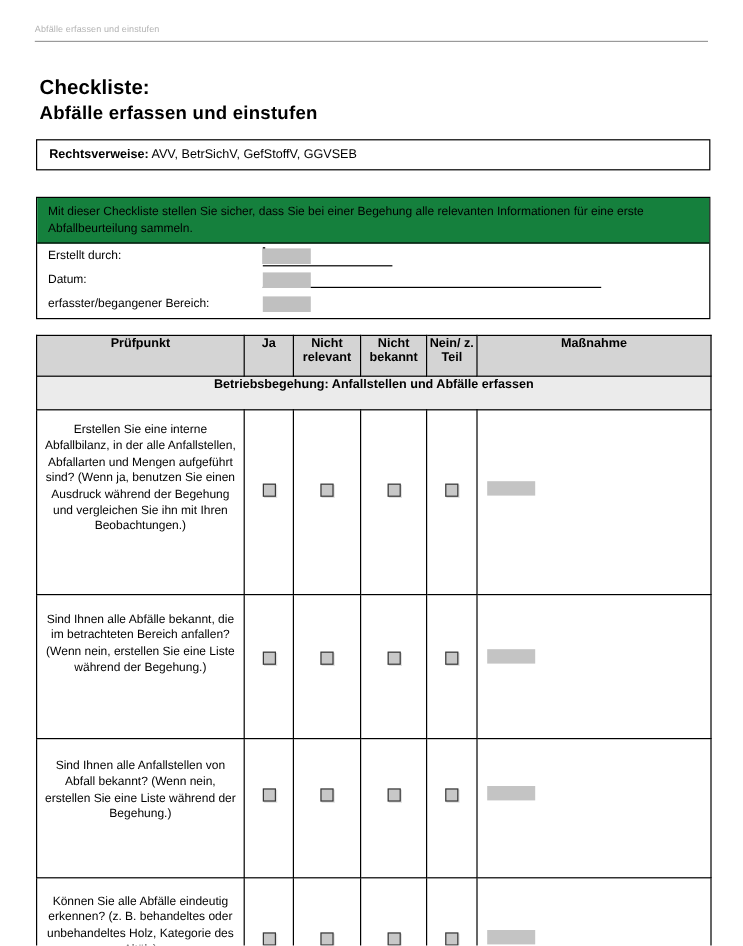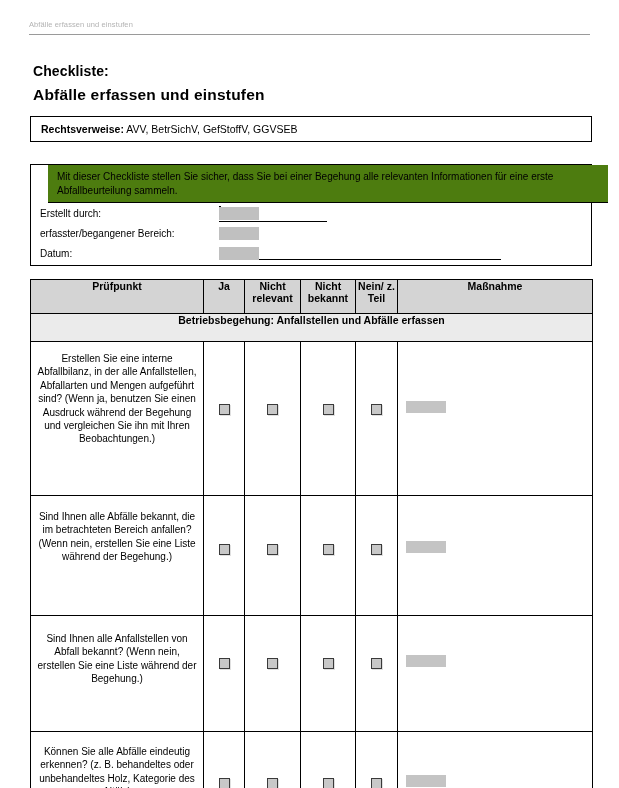--- a/index.html
+++ b/index.html
@@ -41,21 +41,21 @@
     width: 561px;
     height: 1px;
     background: #9a9a9a;
   }
 
   
   .title-small {
     position: absolute;
     left: 33px;
     top: 63px;
-    font-size: 14px;
+    font-size: 17px;
     font-weight: bold;
     letter-spacing: 0.1px;
   }
   .title-big {
     position: absolute;
     left: 33px;
     top: 86px;
     font-size: 15.5px;
     font-weight: bold;
     letter-spacing: 0.2px;
@@ -90,24 +90,23 @@
     height: 102px;
     box-sizing: border-box;
     border: 1px solid #000;
     background: #ffffff;
   }
   .intro-grey {
     position: absolute;
     left: 0; top: 0;
     width: 560px;
     height: 38px;
-    background: #4d7c0f;
+    background: #15803d;
     border-bottom: 1px solid #000;
     box-sizing: border-box;
-    margin-left: 17px;
   }
   .intro-text {
     position: absolute;
     left: 9px;
     top: 5px;
     width: 545px;
     font-size: 10px;
     line-height: 14px;
   }
   .form-rows {
@@ -233,26 +232,26 @@
     <div class="intro-text">Mit dieser Checkliste stellen Sie sicher, dass Sie bei einer Begehung alle relevanten Informationen für eine erste Abfallbeurteilung sammeln.</div>
   </div>
   <div class="form-rows">
     <div class="form-row">
       <span class="form-label">Erstellt durch:</span>
       <span class="form-caret"></span>
       <span class="form-fill"></span>
       <span class="form-underline u1"></span>
     </div>
     <div class="form-row">
-      <span class="form-label">erfasster/begangener Bereich:</span>
+      <span class="form-label">Datum:</span>
+      <span class="form-underline u3"></span>
       <span class="form-fill"></span>
     </div>
     <div class="form-row">
-      <span class="form-label">Datum:</span>
-      <span class="form-underline u3"></span>
+      <span class="form-label">erfasster/begangener Bereich:</span>
       <span class="form-fill"></span>
     </div>
   </div>
 </div>
 
 <div class="table-wrap">
   <table class="check">
     <colgroup>
       <col style="width:173px">
       <col style="width:41px">

